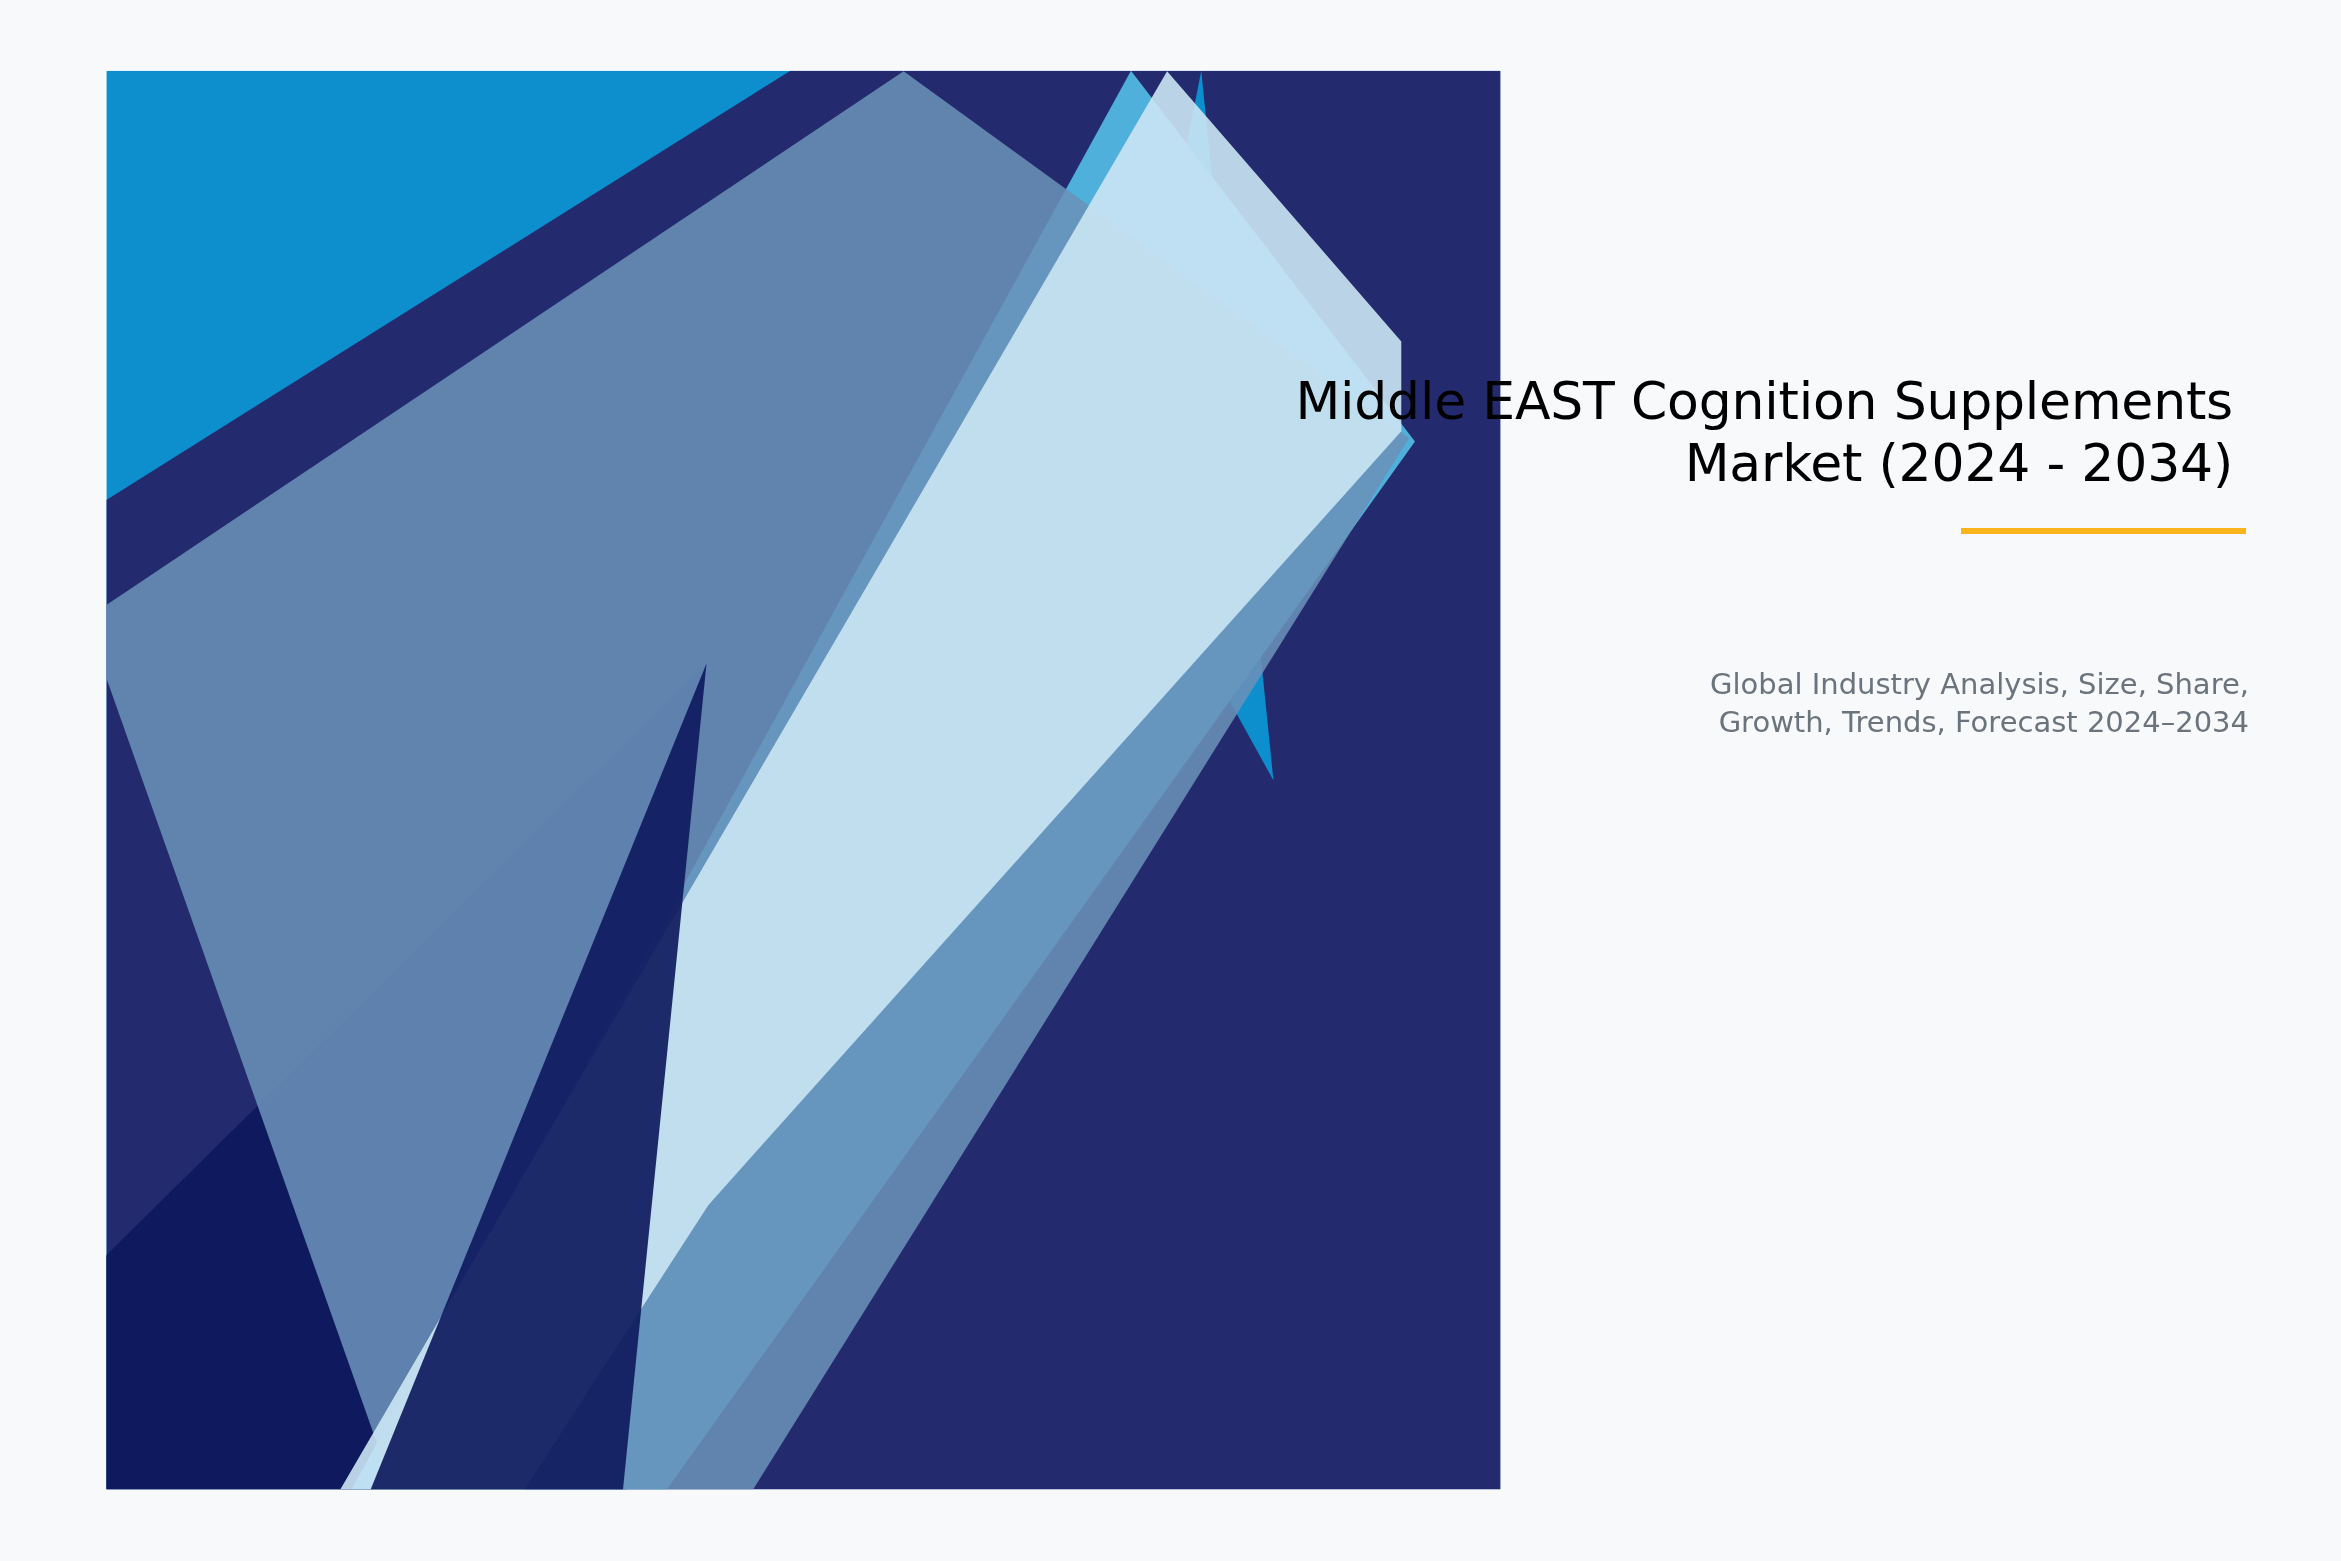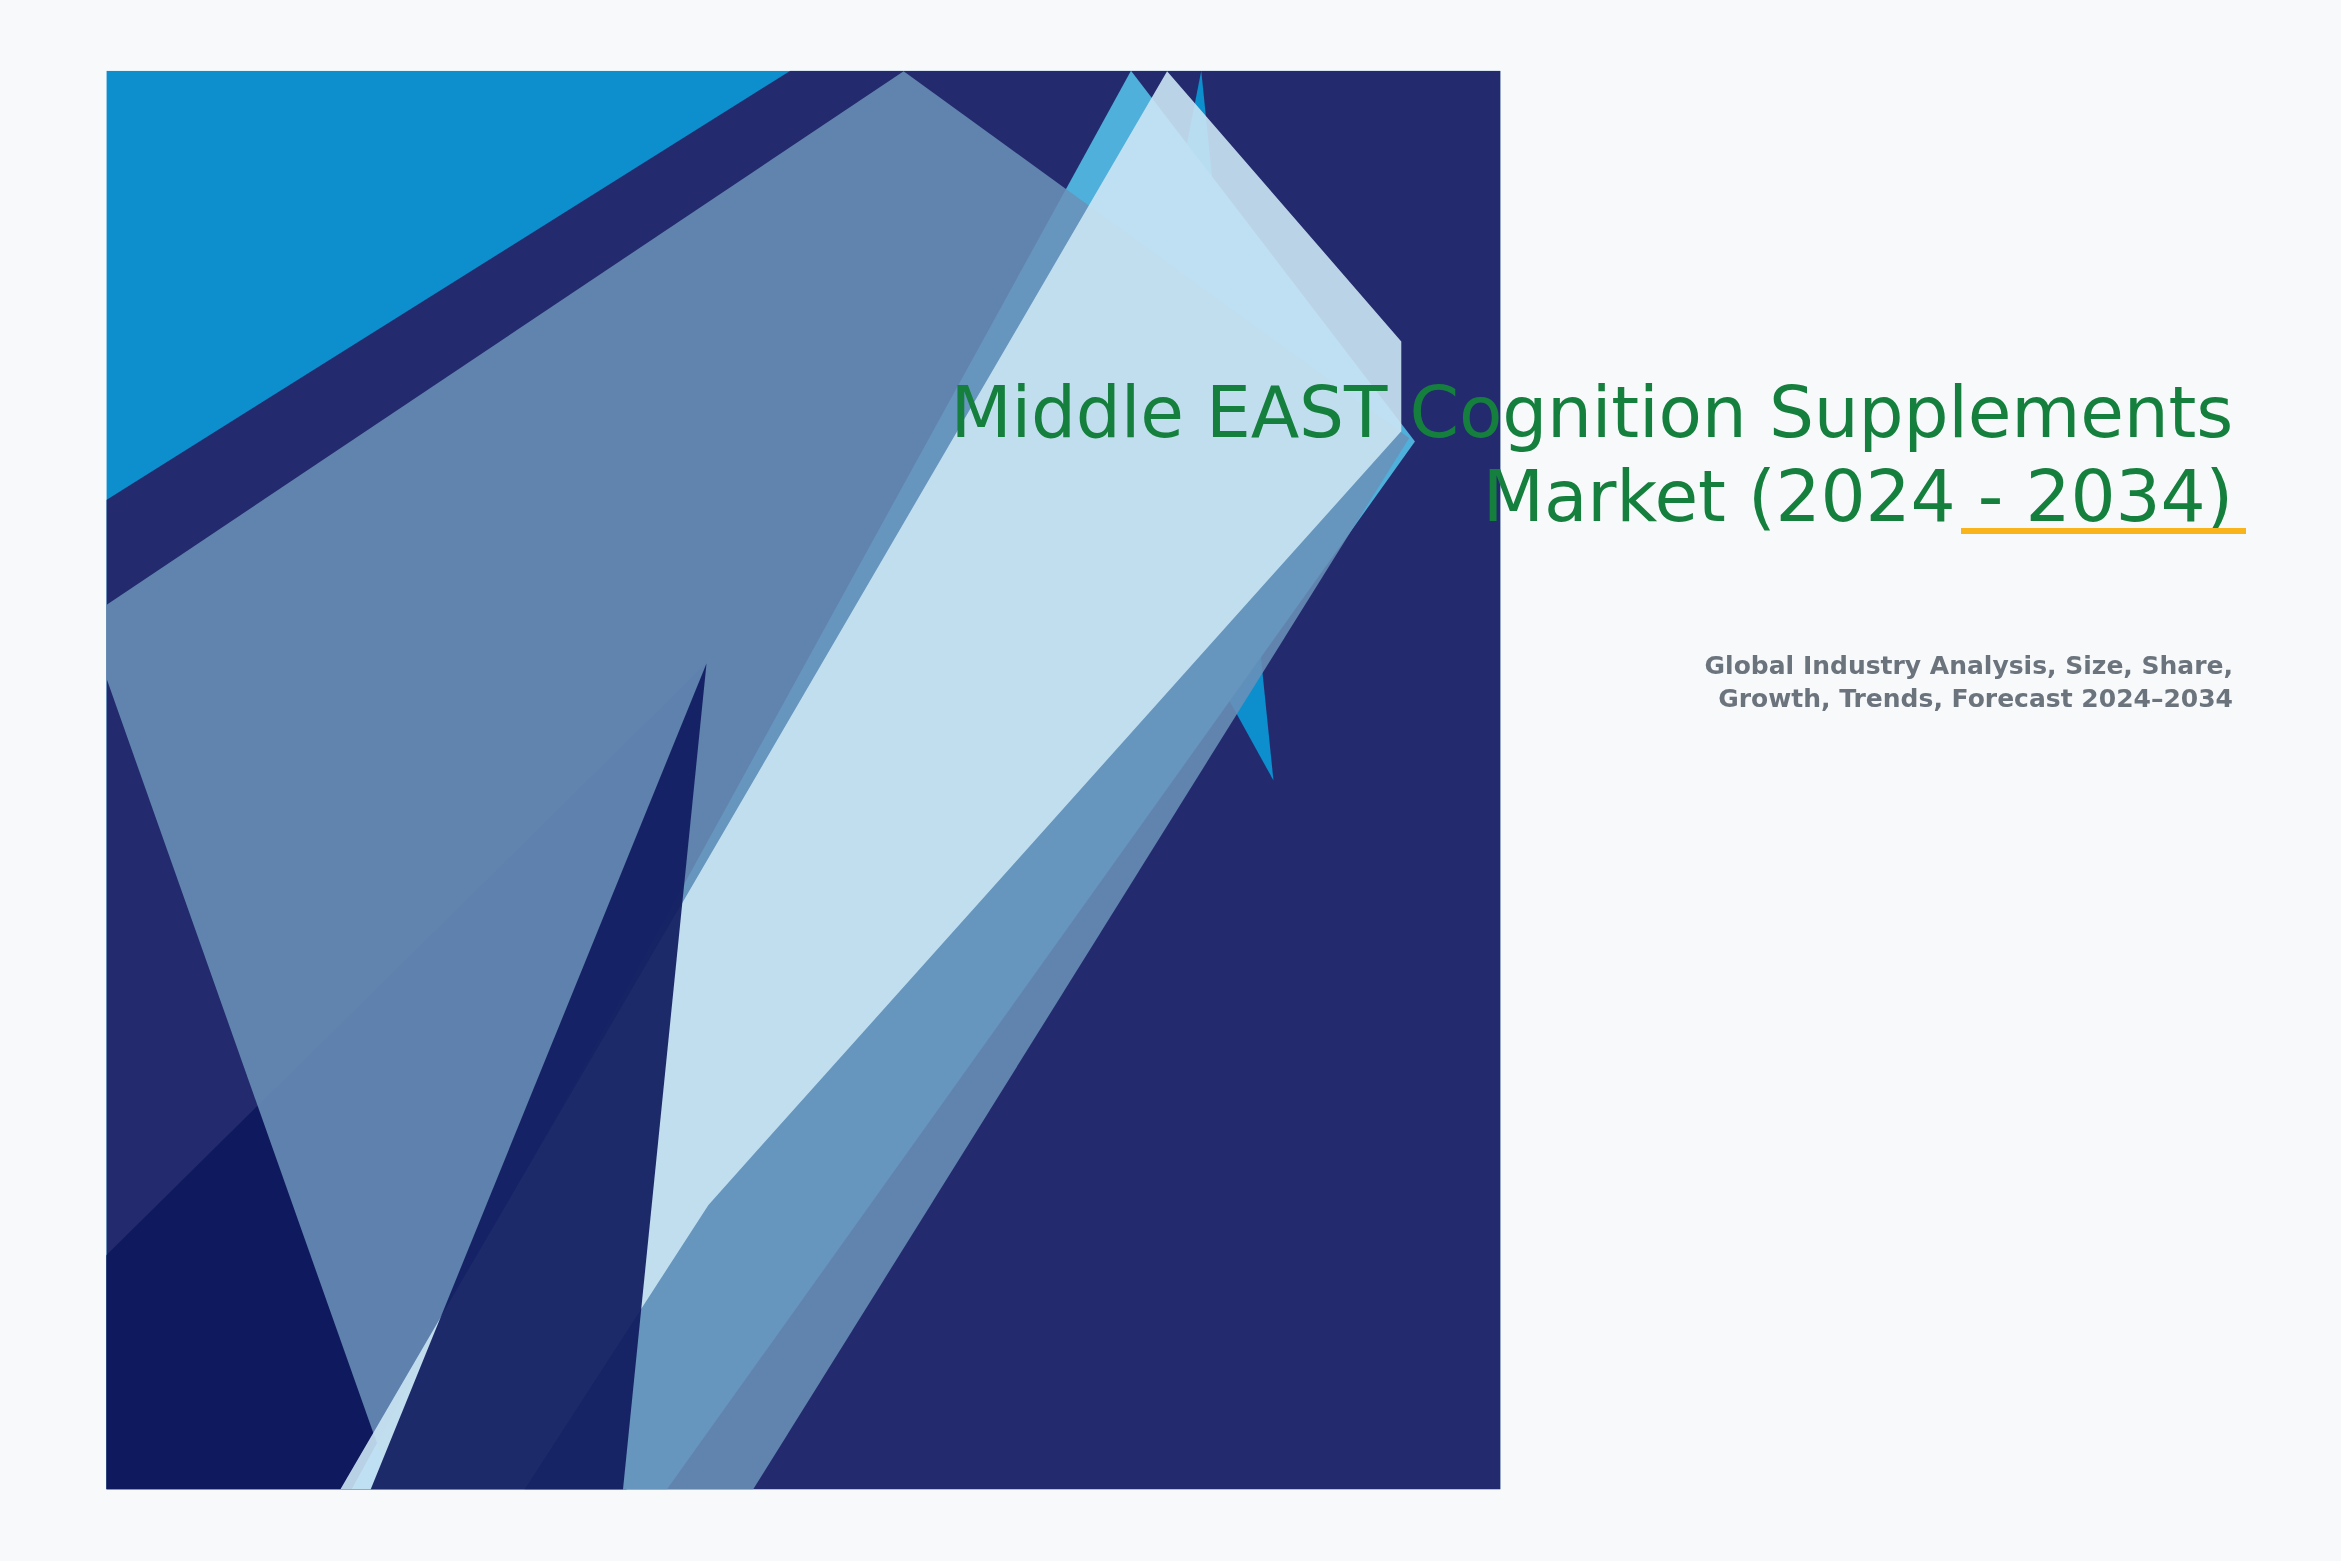--- a/index.html
+++ b/index.html
@@ -31,47 +31,47 @@
   #text-block {
     position: absolute;
     left: 732px;
     top: 371px;
     width: 1501px;   
     text-align: right;
   }
 
   #report-title {
     margin: 0;
-    font-size: 71px;
+    font-size: 52px;
     font-weight: 400;
     line-height: 1.19;
     letter-spacing: -0.2px;
-    color: #15803d;
+    color: #000000;
     white-space: pre-line;
   }
 
   
   #accent-underline {
     position: absolute;
     left: 1961px;
     top: 528px;
     width: 285px;
     height: 5.9px;
     background: #f9b41c;
   }
 
   #report-subtitle {
     position: absolute;
     left: 1415px;
     top: 650px;
     width: 818px;   
-    margin: 0;
+    margin: 16px;
     text-align: right;
-    font-size: 25px;
-    font-weight: 700;
+    font-size: 29px;
+    font-weight: 400;
     line-height: 1.30;
     color: #6b737c;
     white-space: pre-line;
   }
 </style>
 </head>
 <body>
 
 <div id="stage">
 

